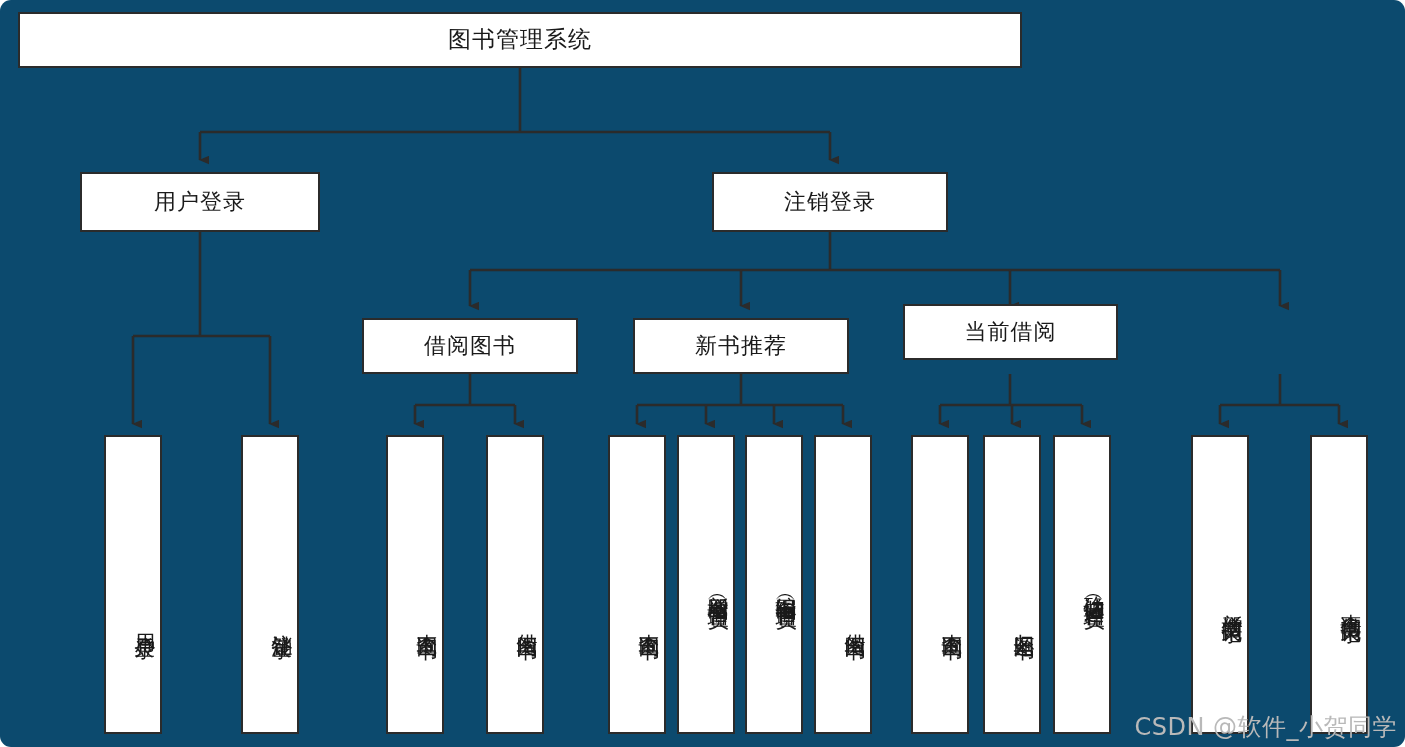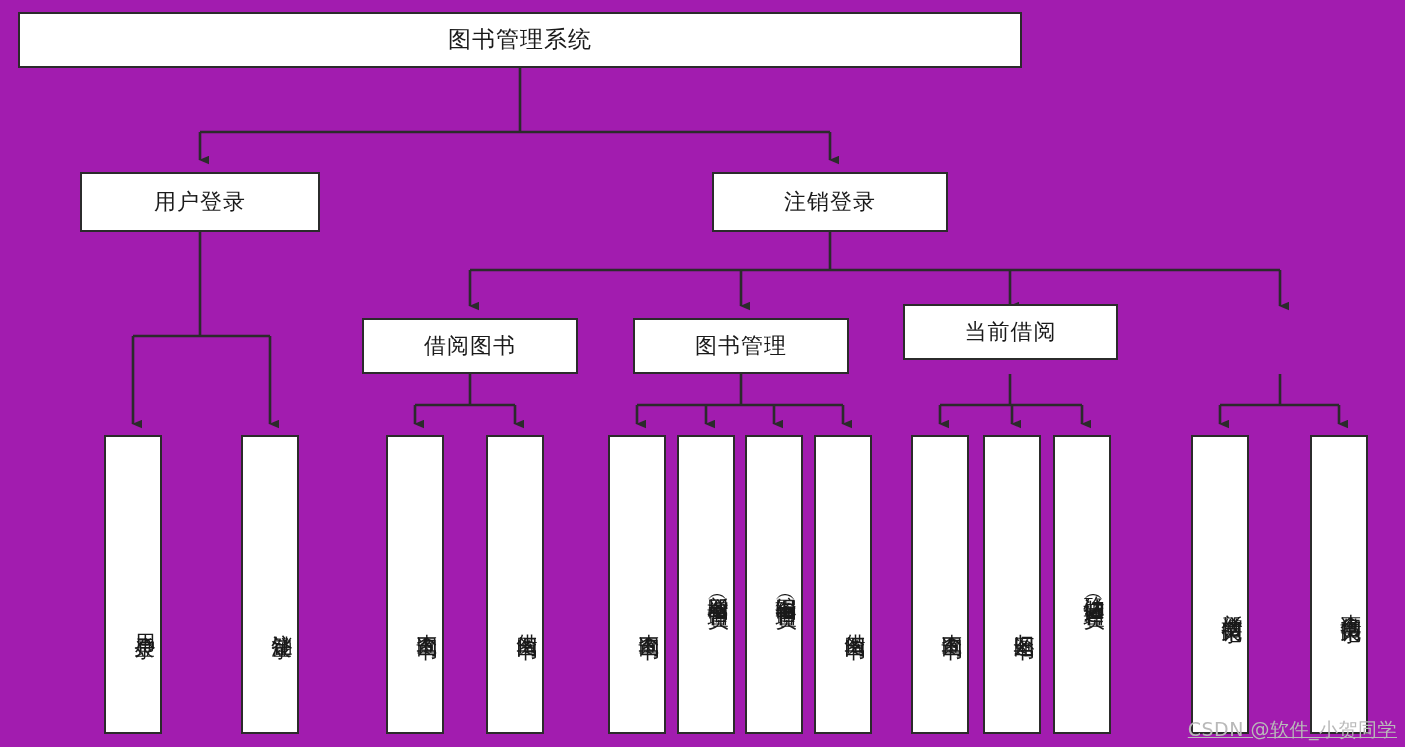--- a/index.html
+++ b/index.html
@@ -8,22 +8,23 @@
     padding: 0;
     background: #ffffff;
   }
   body {
     font-family: "DejaVu Sans", "Liberation Sans", sans-serif;
   }
   #diagram-root {
     position: relative;
     width: 1405px;
     height: 747px;
-    background: #a21caf;
+    background: #0c4a6e;
     overflow: hidden;
+    border-radius: 11px;
   }
   #edge-layer {
     position: absolute;
     left: 0;
     top: 0;
     width: 1405px;
     height: 747px;
     pointer-events: none;
   }
   .node {
@@ -57,25 +58,24 @@
   }
   .leaf-text {
     writing-mode: vertical-rl;
     text-orientation: upright;
     display: block;
   }
   .watermark {
     position: absolute;
     right: 8px;
     bottom: 4px;
-    font-size: 19px;
+    font-size: 24px;
     color: #b9b9b9;
     white-space: nowrap;
     letter-spacing: 0.5px;
-    text-decoration: underline;
   }
 </style>
 </head>
 <body>
 
 <div id="diagram-root">
 
   <svg id="edge-layer" viewBox="0 0 1405 747" xmlns="http://www.w3.org/2000/svg">
     <defs>
       <marker id="arrowhead" markerWidth="9" markerHeight="10" refX="4.2" refY="9" orient="auto" markerUnits="userSpaceOnUse">
@@ -137,21 +137,21 @@
     <span>用户登录</span>
   </div>
   <div class="node node-h" style="left:712px; top:172px; width:236px; height:60px;">
     <span>注销登录</span>
   </div>
 
   <div class="node node-h" style="left:362px; top:318px; width:216px; height:56px;">
     <span>借阅图书</span>
   </div>
   <div class="node node-h" style="left:633px; top:318px; width:216px; height:56px;">
-    <span>图书管理</span>
+    <span>新书推荐</span>
   </div>
   <div class="node node-h" style="left:903px; top:304px; width:215px; height:56px;">
     <span>当前借阅</span>
   </div>
 
   <div class="node node-leaf" style="left:104px; top:435px; width:58px; height:299px; padding-top:72px;">
     <span class="leaf-text">用户登录</span>
   </div>
   <div class="node node-leaf" style="left:241px; top:435px; width:58px; height:299px; padding-top:72px;">
     <span class="leaf-text">注销登录</span>

